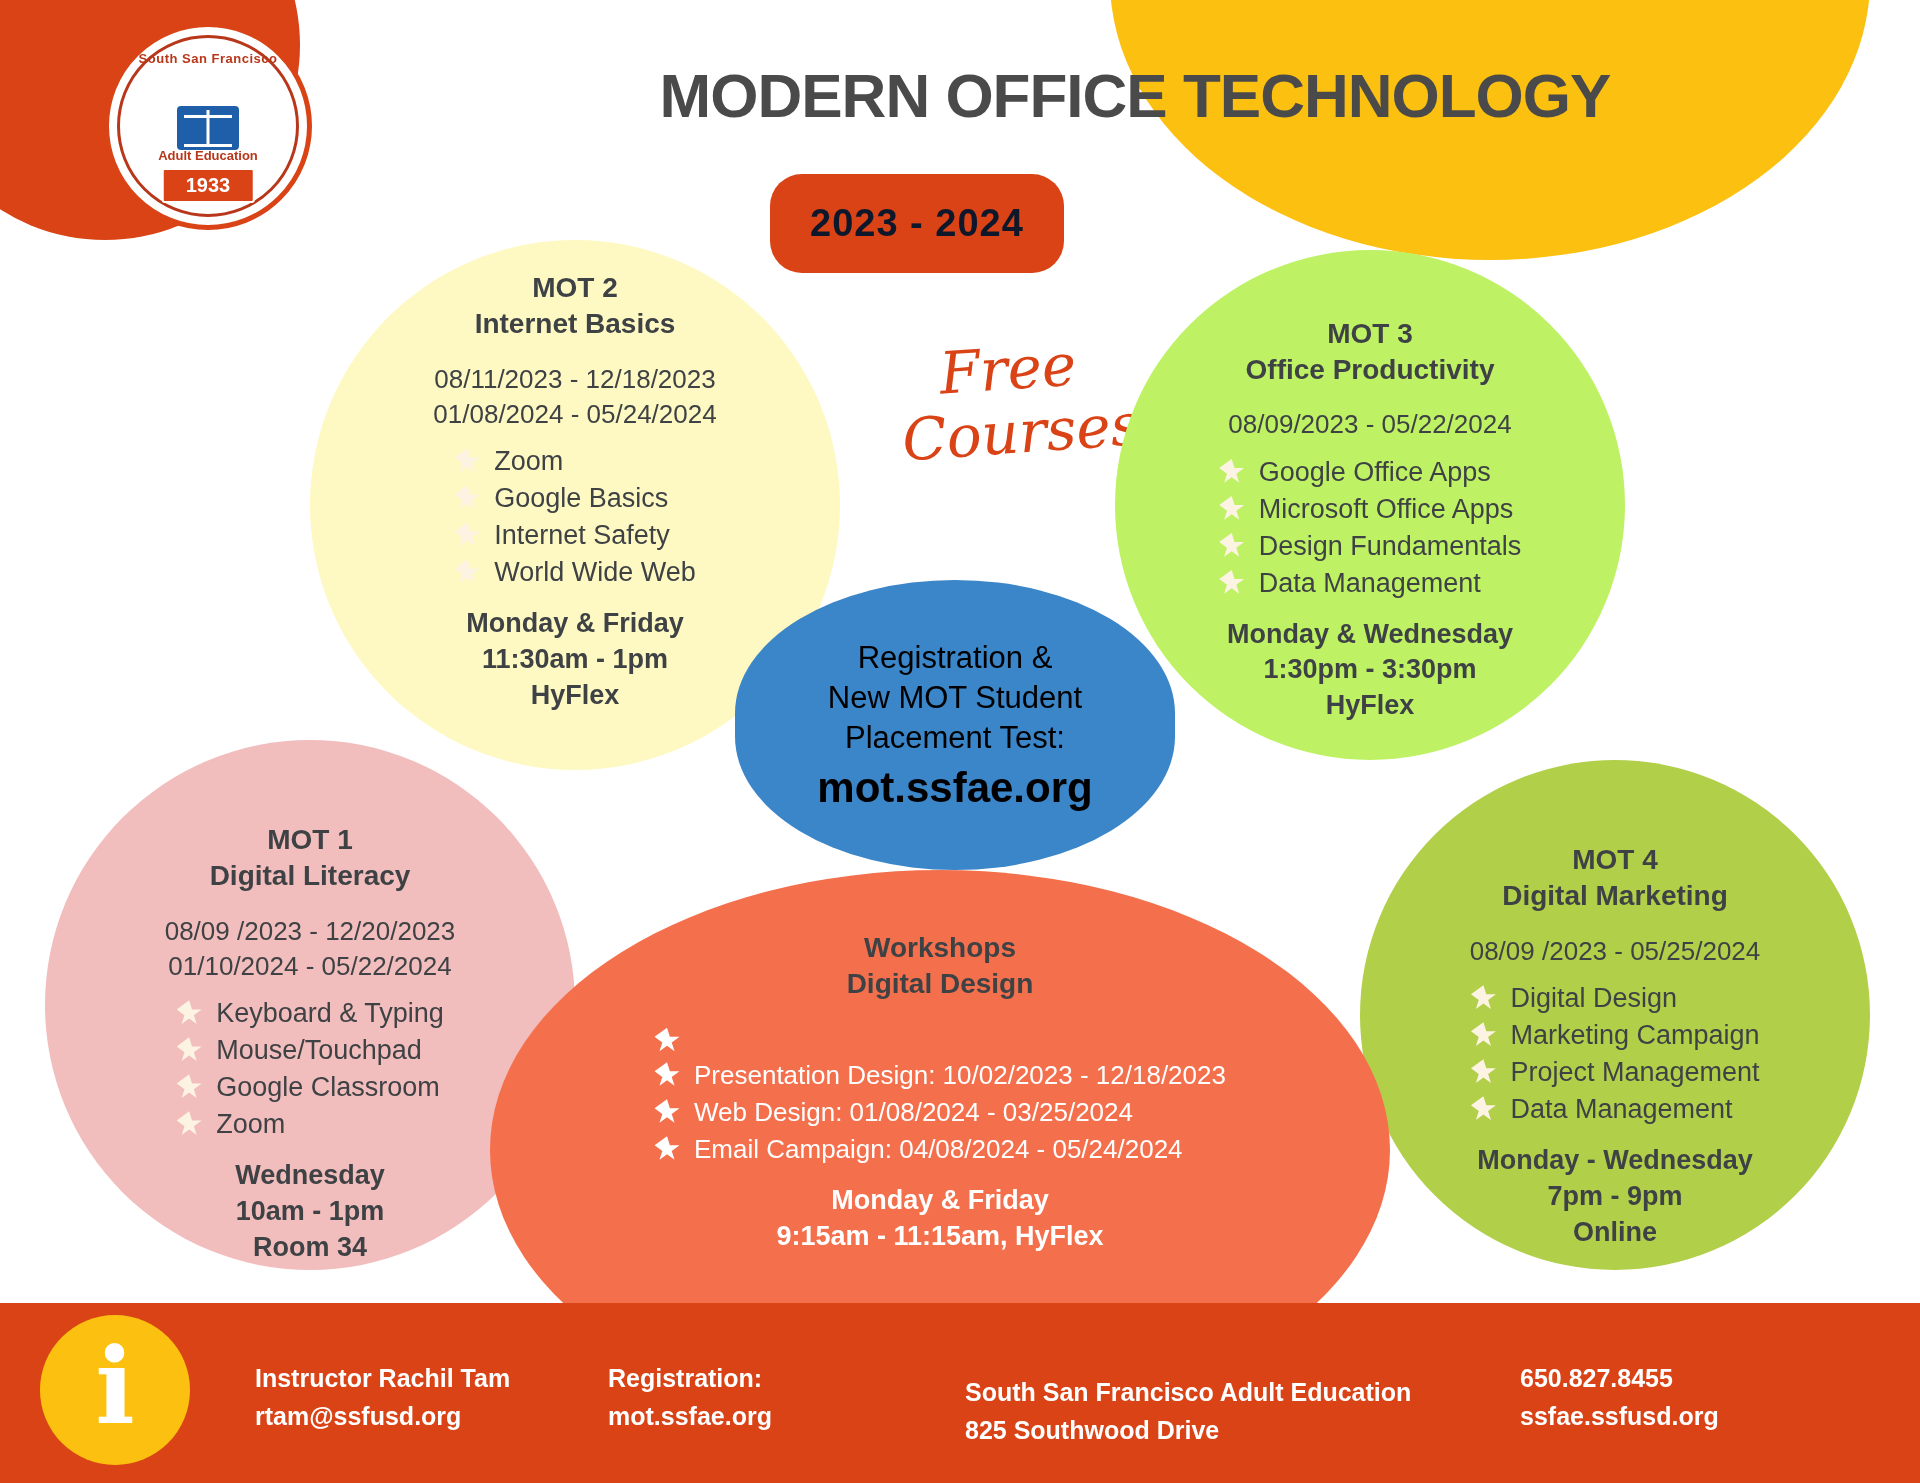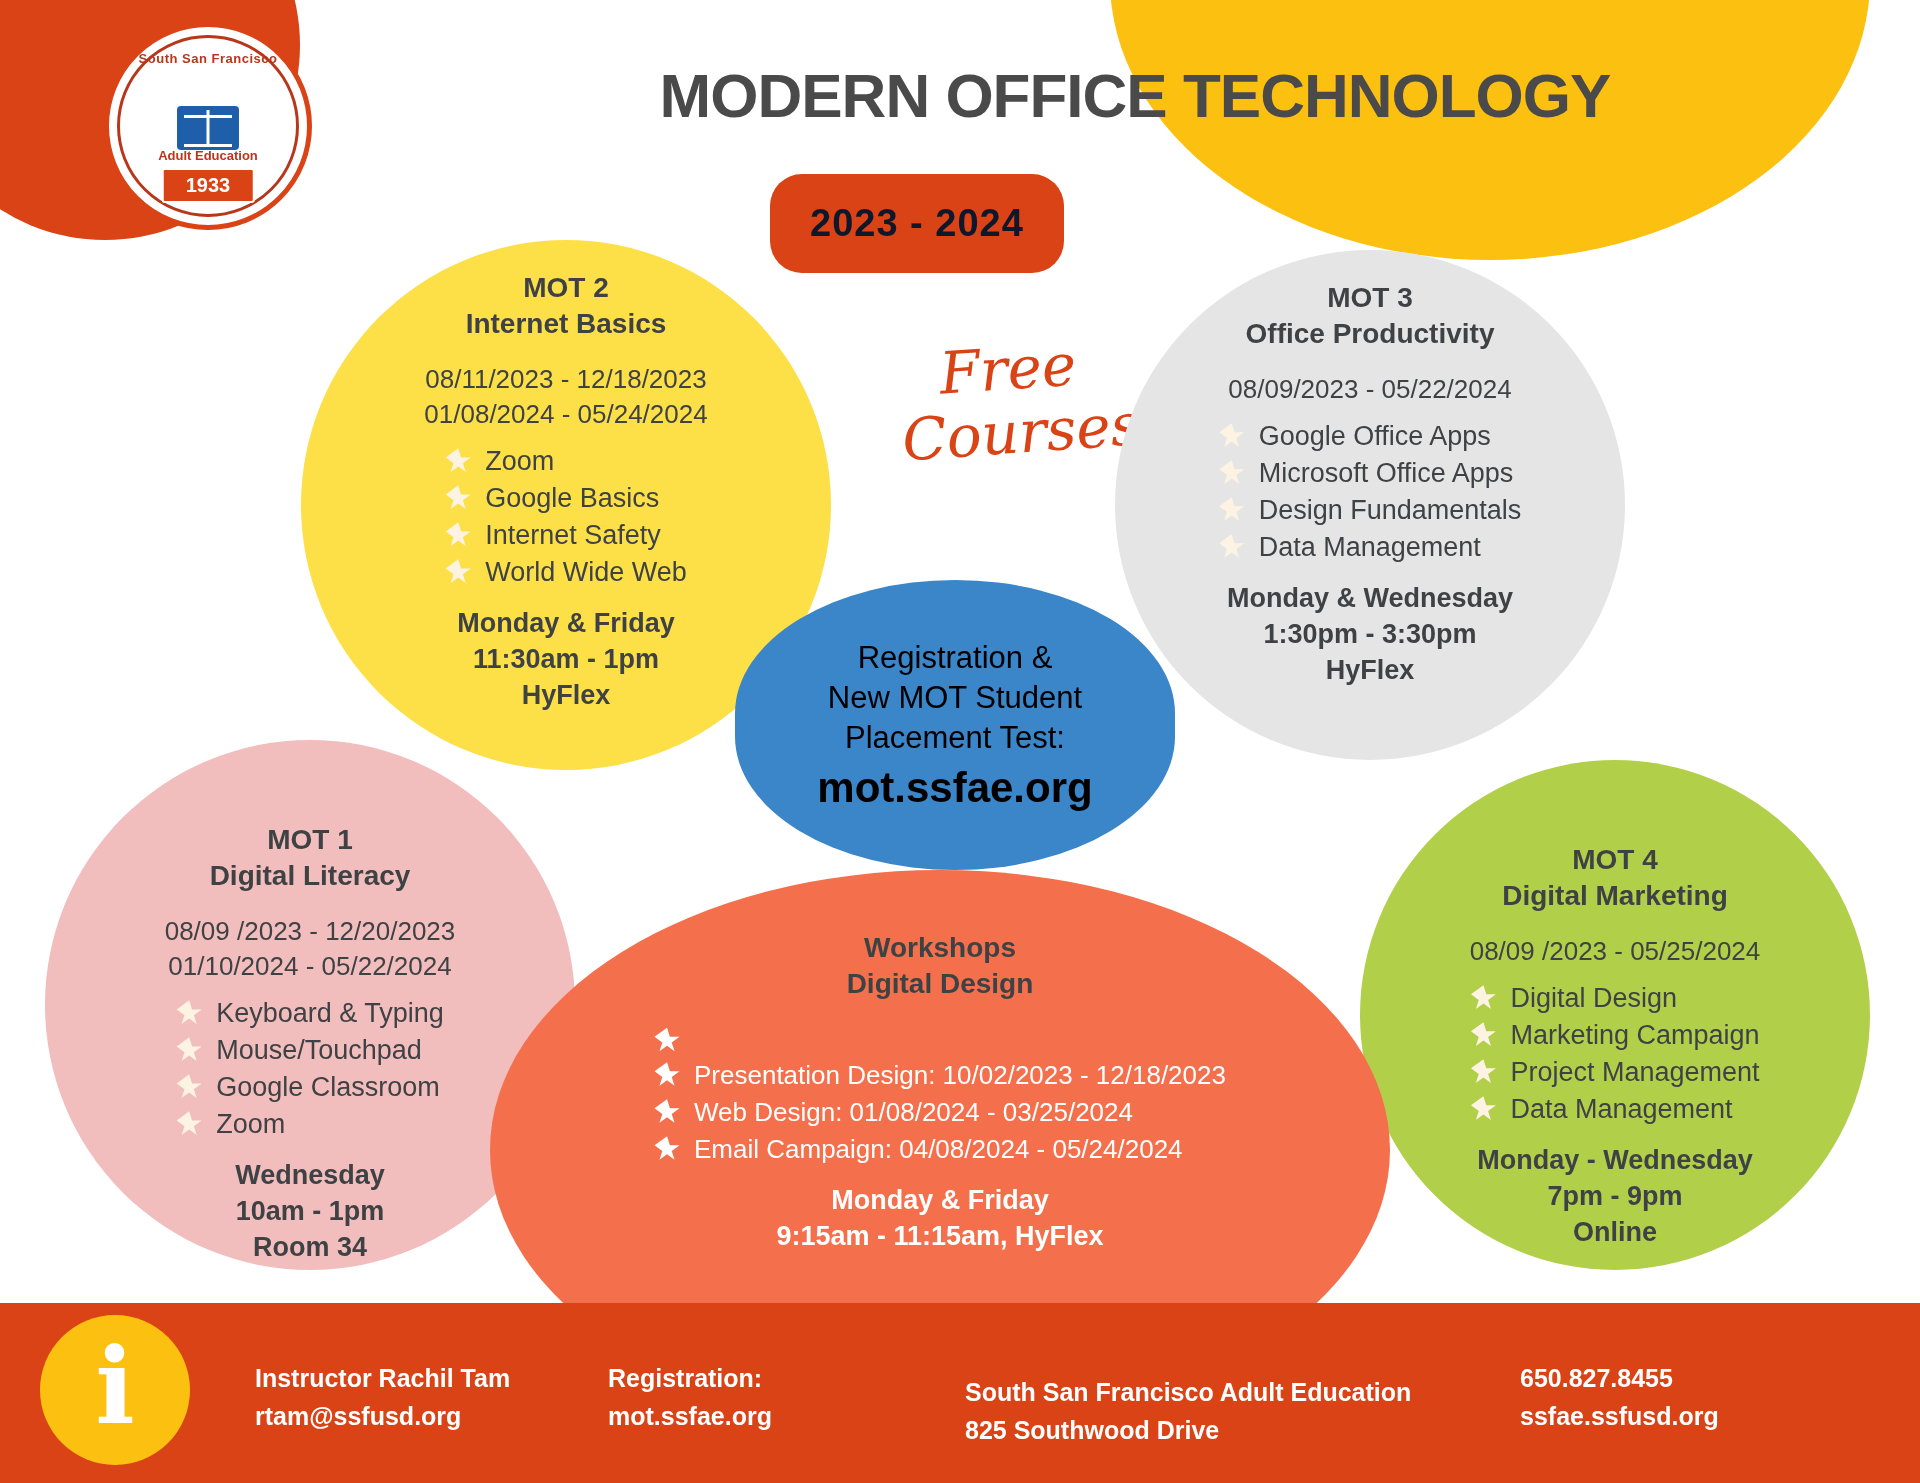--- a/index.html
+++ b/index.html
@@ -103,22 +103,22 @@
     transform: rotate(-4deg);
   }
   .free-courses .l2 { display: block; margin-top: 6px; margin-left: 18px; }
 
   
   .circle {
     position: absolute; border-radius: 50%;
     display: flex; flex-direction: column; align-items: center;
     padding-top: 30px;
   }
-  .c-mot2 { left: 301px; top: 240px;  width: 530px; height: 530px; background: #fde047; }
-  .c-mot3 { left: 1115px; top: 250px; width: 510px; height: 510px; background: #e5e5e5; }
+  .c-mot2 { left: 310px; top: 240px;  width: 530px; height: 530px; background: #fef9c3; }
+  .c-mot3 { left: 1115px; top: 250px; width: 510px; height: 510px; background: #bef264; justify-content: center; }
   .c-mot1 { left: 45px;  top: 740px;  width: 530px; height: 530px; background: #f2bdbd; }
   .c-mot4 { left: 1360px; top: 760px; width: 510px; height: 510px; background: #b2cf4a; }
   .c-work {
     left: 490px; top: 870px; width: 900px; height: 560px;
     background: #f4704d; border-radius: 50%;
   }
   .c-reg {
     position: absolute; left: 735px; top: 580px;
     width: 440px; height: 290px;
     background: #3b85c9; border-radius: 50% / 46%;

